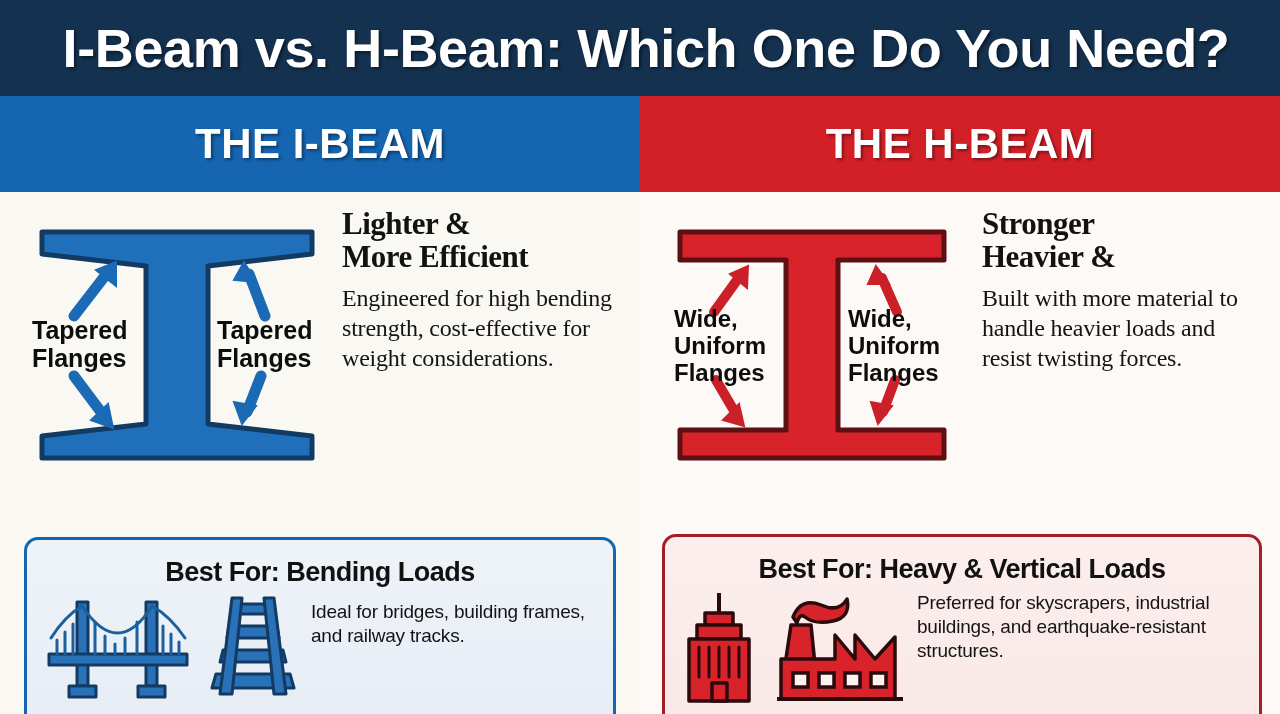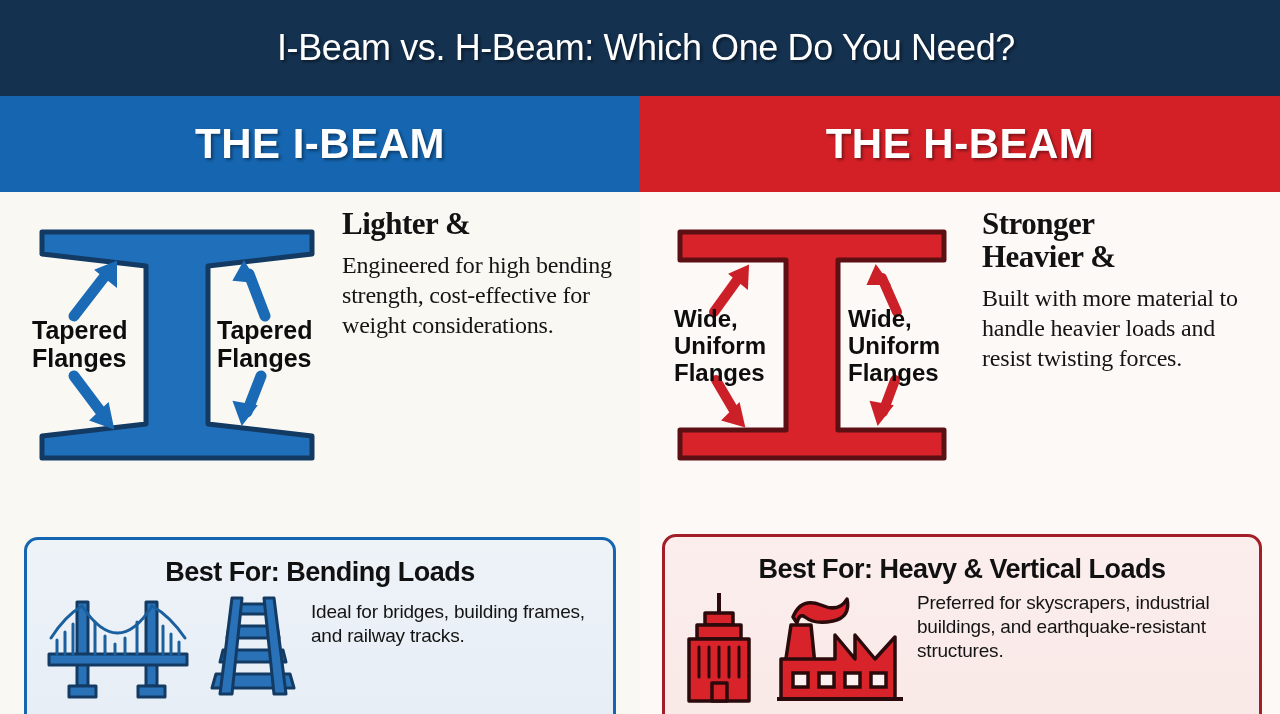--- a/index.html
+++ b/index.html
@@ -17,22 +17,22 @@
 
   
   .title-bar {
     position: absolute; left: 0; top: 0;
     width: 1280px; height: 96px;
     background: #14314f;
     display: flex; align-items: center; justify-content: center;
   }
   .title-text {
     color: #ffffff;
-    font-size: 36px;
-    font-weight: normal;
+    font-size: 54px;
+    font-weight: bold;
     letter-spacing: -0.4px;
     text-shadow: 2px 2px 3px rgba(0,0,0,0.45);
     white-space: nowrap;
     margin-left: 12px;
   }
 
   
   .col-header {
     position: absolute; top: 96px;
     height: 96px;
@@ -204,20 +204,21 @@
           <text x="20" y="115" font-family="Liberation Sans, sans-serif" font-size="25" font-weight="bold" fill="#0d0d0d">Tapered</text>
           <text x="20" y="143" font-family="Liberation Sans, sans-serif" font-size="25" font-weight="bold" fill="#0d0d0d">Flanges</text>
           <text x="205" y="115" font-family="Liberation Sans, sans-serif" font-size="25" font-weight="bold" fill="#0d0d0d">Tapered</text>
           <text x="205" y="143" font-family="Liberation Sans, sans-serif" font-size="25" font-weight="bold" fill="#0d0d0d">Flanges</text>
         </svg>
       </div>
 
       <div class="headline-block">
         <div class="headline">
           <div>Lighter &amp;</div>
+          <div>More Efficient</div>
         </div>
         <div class="body-copy">Engineered for high bending strength, cost-effective for weight considerations.</div>
       </div>
     </div>
 
     <div class="caption">The top and bottom flanges are thinner at the edges.</div>
 
     <div class="best-panel">
       <div class="best-title">Best For: Bending Loads</div>
       <div class="best-body">

